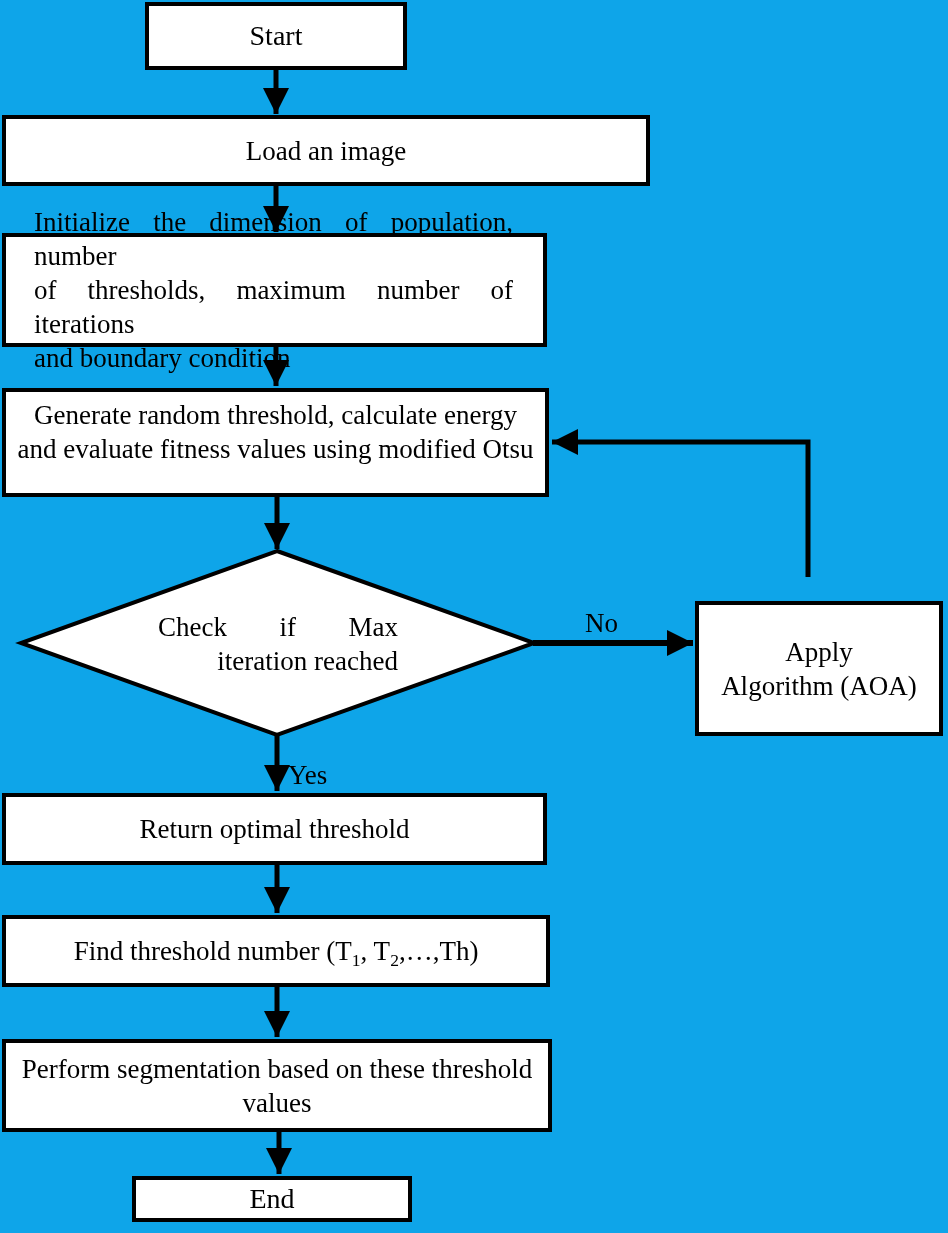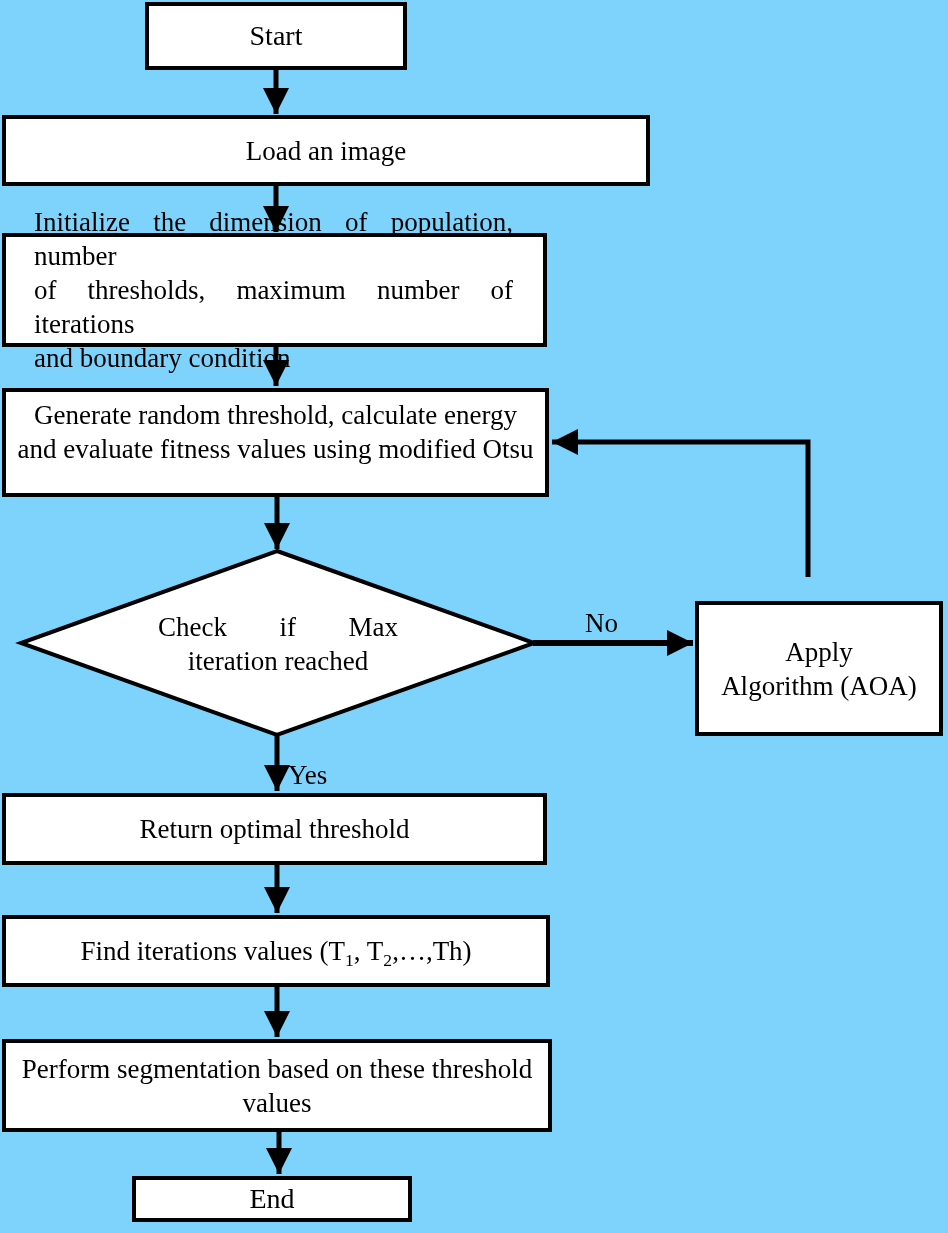--- a/index.html
+++ b/index.html
@@ -3,21 +3,21 @@
 <meta charset="utf-8">
 <style>
   * { margin: 0; padding: 0; box-sizing: border-box; }
   html, body { background: #ffffff; }
   body { font-family: "Liberation Serif", "DejaVu Serif", serif; color: #000; }
 
   .canvas {
     position: relative;
     width: 948px;
     height: 1233px;
-    background: #7dd3fc;
+    background: #0ea5e9;
     overflow: hidden;
   }
 
   svg.connectors {
     position: absolute;
     left: 0; top: 0;
     width: 948px; height: 1233px;
     z-index: 1;
   }
 
@@ -51,21 +51,21 @@
   .leftline { text-align: left; width: 100%; }
 
   
   .decision-text {
     position: absolute;
     left: 158px; top: 610px;
     width: 240px;
     font-size: 27px;
     line-height: 34px;
     z-index: 2;
-    text-align: center;
+    text-align: right;
   }
   .decision-text .spread {
     display: flex;
     justify-content: space-between;
     width: 100%;
   }
 
   .edge-label {
     position: absolute;
     font-size: 27px;
@@ -138,21 +138,21 @@
     <div>Apply</div>
     <div>Algorithm (AOA)</div>
   </div>
 
   <div class="node node-return">
     <div>Return optimal threshold</div>
   </div>
 
   <div class="node node-find">
     <div>
-      <span>Find iterations values (T</span><sub>1</sub><span>, T</span><sub>2</sub><span>,…,Th)</span>
+      <span>Find threshold number (T</span><sub>1</sub><span>, T</span><sub>2</sub><span>,…,Th)</span>
     </div>
   </div>
 
   <div class="node node-perform">
     <div>Perform segmentation based on these threshold</div>
     <div>values</div>
   </div>
 
   <div class="node node-end">
     <div>End</div>

